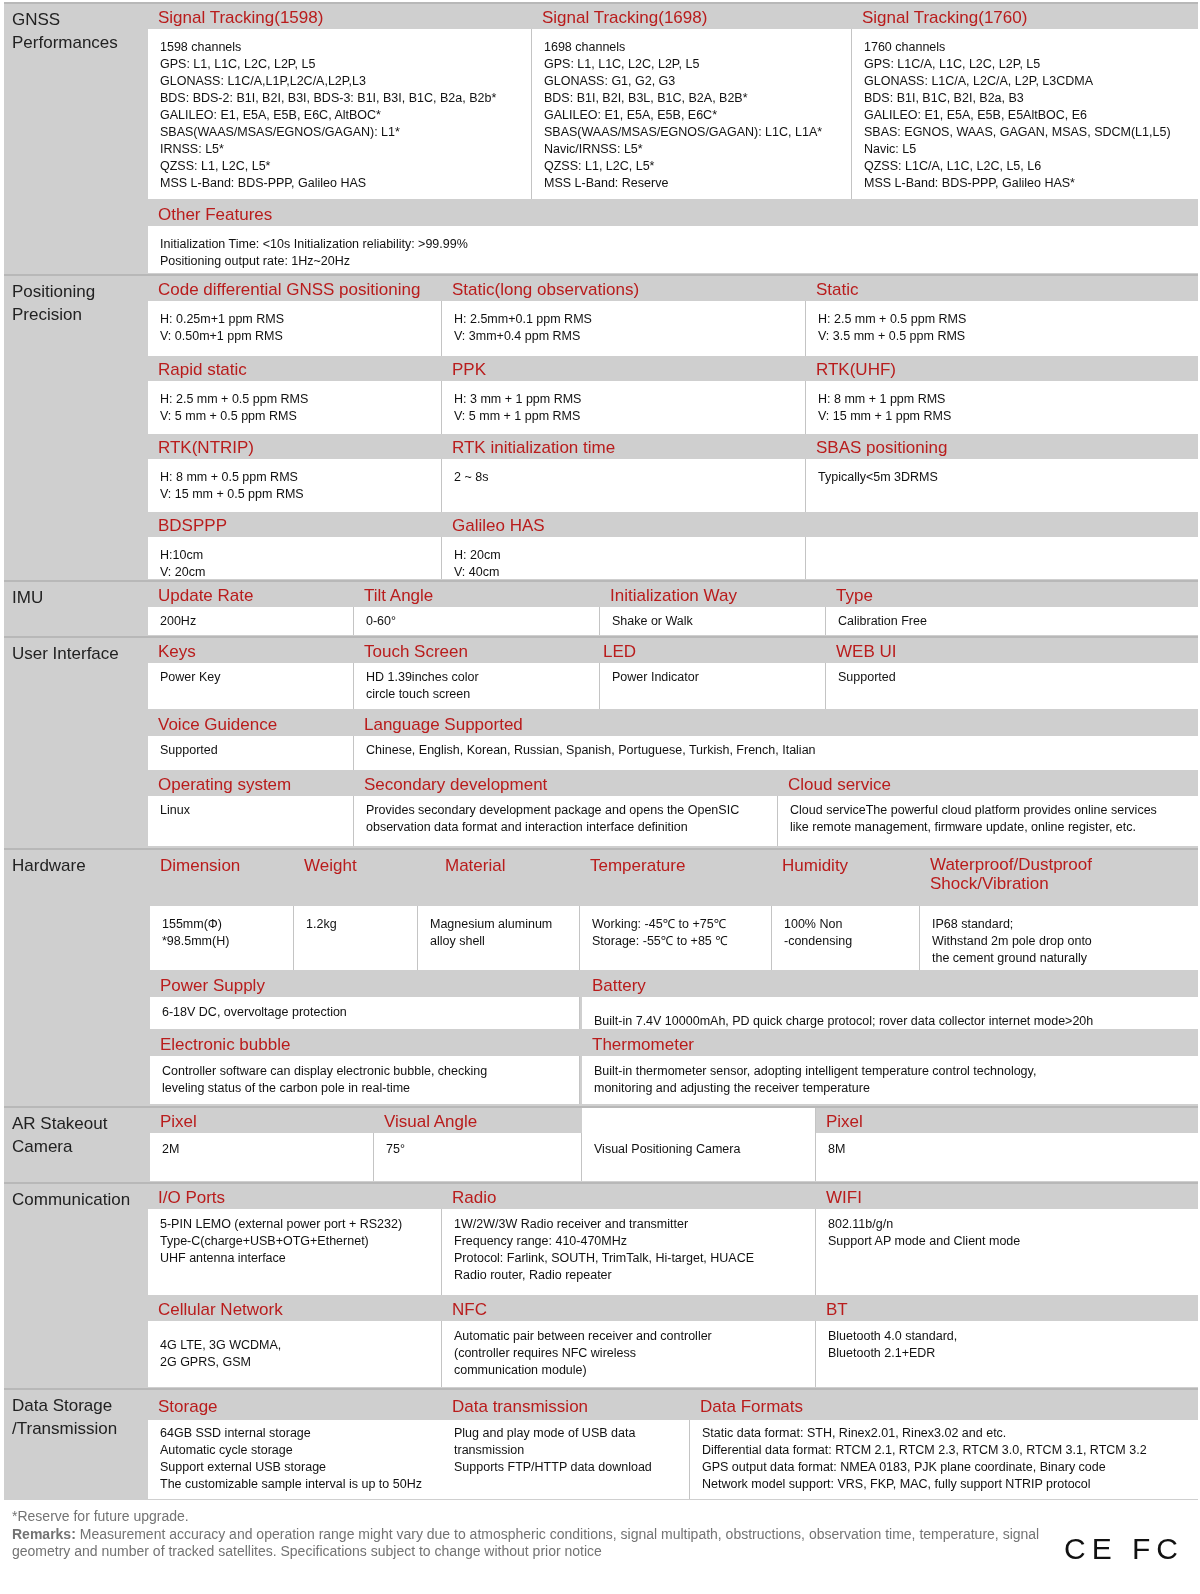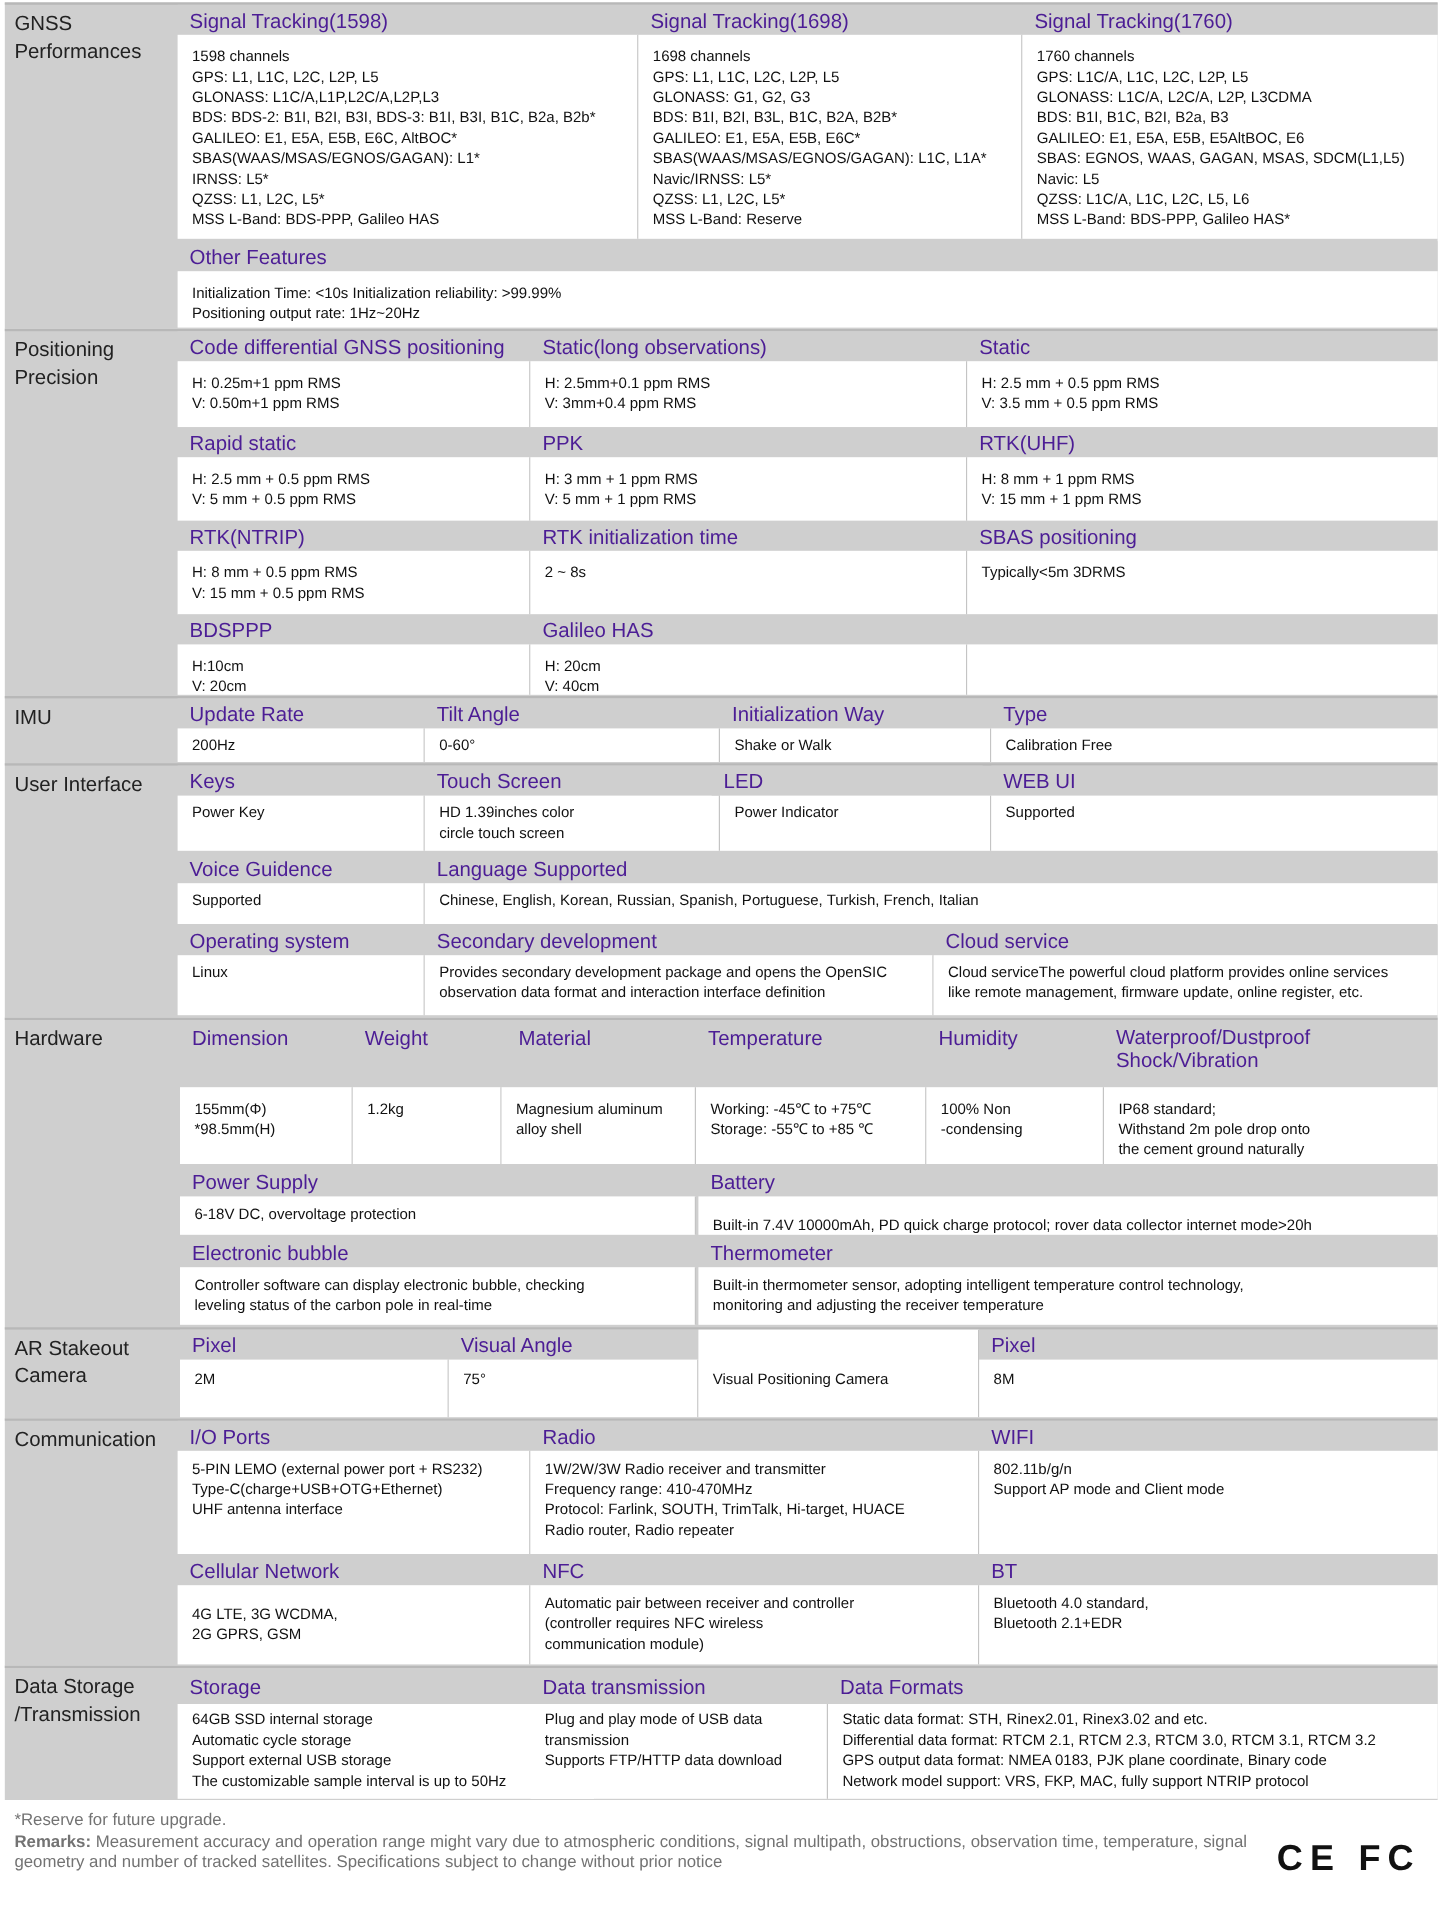--- a/index.html
+++ b/index.html
@@ -1,23 +1,23 @@
 <!DOCTYPE html>
 <html><head>
 <meta charset="utf-8">
 <style>
 *{box-sizing:border-box;margin:0;padding:0}
 body{width:1200px;height:1594px;background:#fff;font-family:"Liberation Sans",sans-serif;color:#111;position:relative;overflow:hidden}
 .sec{position:absolute;left:4px;width:1194px;background:#cfcfcf;border-top:2px solid #b8b8b8}
 .sec .cat{position:absolute;left:8px;top:4px;font-size:17px;line-height:23px;color:#222}
-.hd{position:absolute;background:#cfcfcf;font-size:17px;line-height:21px;padding:3px 10px;color:#4c1d95}
+.hd{position:absolute;background:#cfcfcf;font-size:17px;line-height:21px;padding:3px 10px;color:#b91c1c}
 .bd{position:absolute;background:#fff;font-size:12.5px;line-height:17px;padding:10px 12px;white-space:pre-line;color:#111;border-right:1px solid #c4c4c4}
 .foot{position:absolute;left:12px;font-size:14px;line-height:17px;color:#737373}
 .foot b{font-weight:bold}
-.marks{position:absolute;right:16px;top:1532px;font-size:30px;font-weight:bold;letter-spacing:6px;color:#111}
+.marks{position:absolute;right:16px;top:1532px;font-size:30px;font-weight:normal;letter-spacing:6px;color:#111}
 </style>
 </head>
 <body>
 
 <div class="sec" style="top:2px;height:272px">
     <div class="cat" style="width:110px">GNSS Performances</div>
   </div>
 <div class="sec" style="top:274px;height:306px">
     <div class="cat" style="width:110px">Positioning Precision</div>
   </div>
@@ -142,21 +142,21 @@
 observation data format and interaction interface definition</div>
 <div class="hd" style="left:778px;top:771px;width:420px;height:25px">Cloud service</div>
 <div class="bd" style="left:778px;top:796px;width:420px;height:50px;padding-top:6px;border-right:none">Cloud serviceThe powerful cloud platform provides online services
 like remote management, firmware update, online register, etc.</div>
 
 <div class="hd" style="left:150px;top:850px;width:144px;height:56px;padding-top:5px">Dimension</div>
 <div class="bd" style="left:150px;top:906px;width:144px;height:64px">155mm(Φ)
 *98.5mm(H)</div>
 <div class="hd" style="left:294px;top:850px;width:124px;height:56px;padding-top:5px">Weight</div>
 <div class="bd" style="left:294px;top:906px;width:124px;height:64px">1.2kg</div>
-<div class="hd" style="left:422px;top:850px;width:162px;height:68px;padding-top:5px">Material</div>
+<div class="hd" style="left:435px;top:850px;width:162px;height:68px;padding-top:5px">Material</div>
 <div class="bd" style="left:418px;top:906px;width:162px;height:64px">Magnesium aluminum
 alloy shell</div>
 <div class="hd" style="left:580px;top:850px;width:192px;height:56px;padding-top:5px">Temperature</div>
 <div class="bd" style="left:580px;top:906px;width:192px;height:64px">Working: -45℃ to +75℃
 Storage: -55℃ to +85 ℃</div>
 <div class="hd" style="left:772px;top:850px;width:148px;height:56px;padding-top:5px">Humidity</div>
 <div class="bd" style="left:772px;top:906px;width:148px;height:64px">100% Non
 -condensing</div>
 <div class="hd" style="left:920px;top:850px;width:278px;height:56px;padding-top:5px;white-space:pre-line;line-height:19px">Waterproof/Dustproof
 Shock/Vibration</div>

